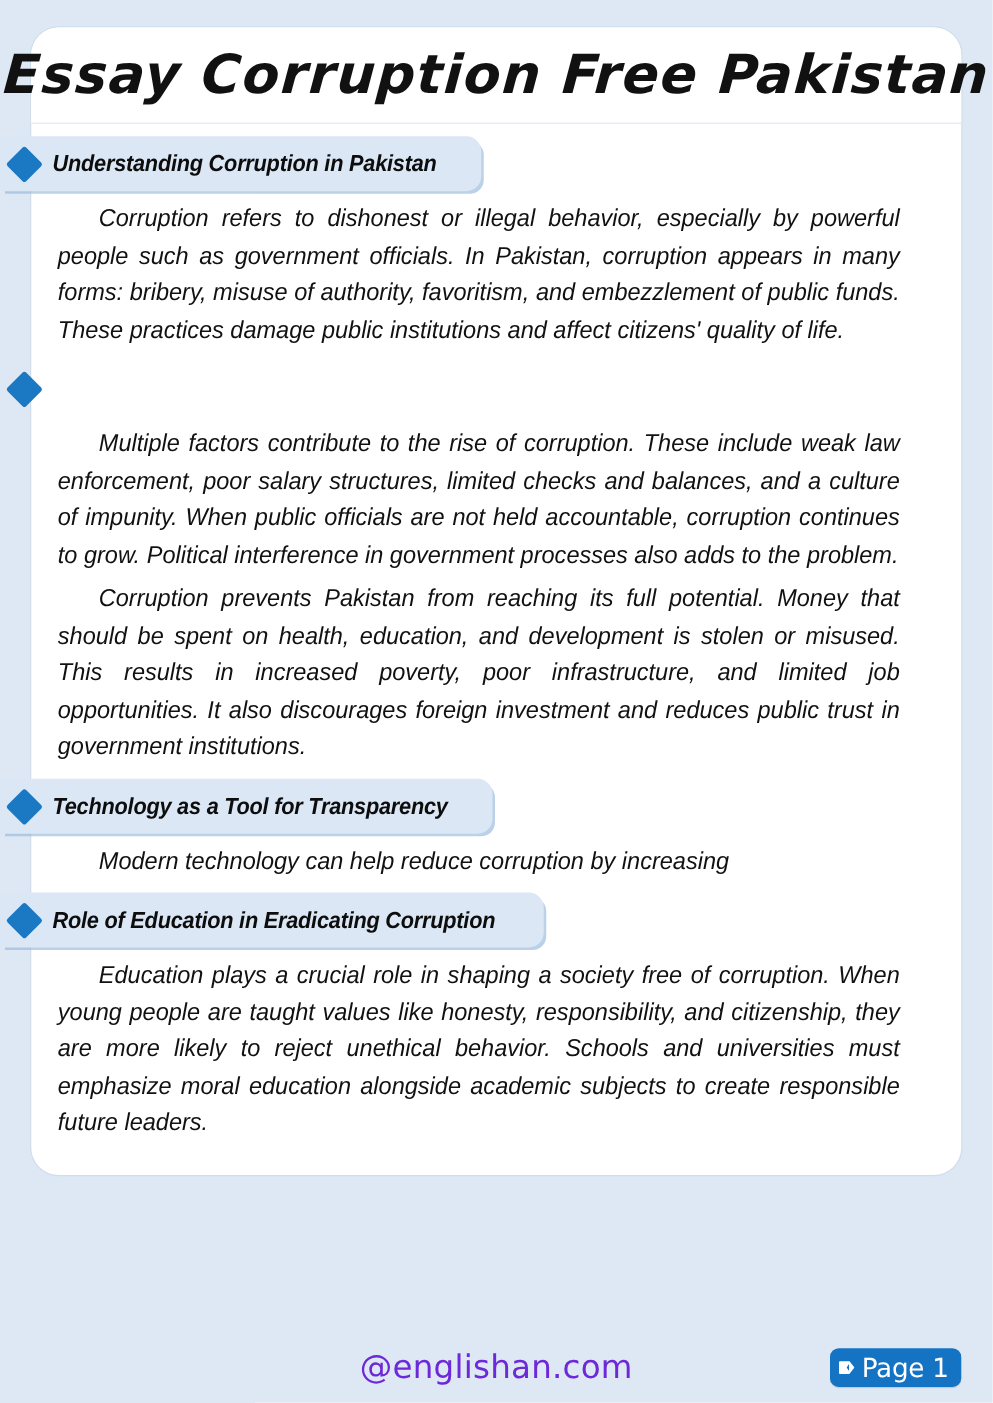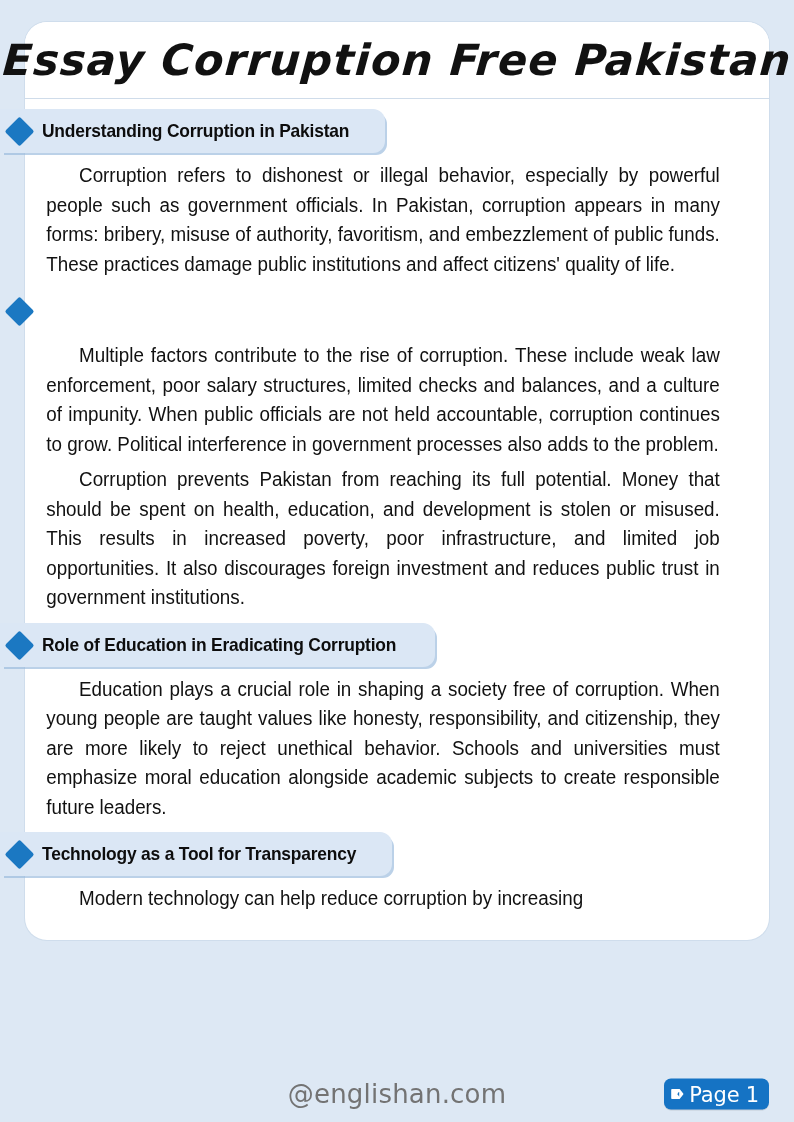--- a/index.html
+++ b/index.html
@@ -55,20 +55,21 @@
   }
 
   
   .body-area {
     padding: 0 0 26px 0;
   }
 
   
   .section {
     position: relative;
+    font-style: italic;
   }
 
   .heading-row {
     position: relative;
     height: 46px;
     margin-top: 10px;
   }
 
   .diamond-icon {
     position: absolute;
@@ -130,21 +131,21 @@
     right: 0;
     bottom: 0;
     height: 56px;
     display: flex;
     align-items: center;
     justify-content: center;
   }
   .site-name {
     font-family: "DejaVu Sans", sans-serif;
     font-size: 26px;
-    color: #737373;
+    color: #6d28d9;
     letter-spacing: 0.2px;
   }
   .page-badge {
     position: absolute;
     right: 25px;
     top: 50%;
     transform: translateY(-50%);
     height: 31px;
     display: inline-flex;
     align-items: center;
@@ -200,35 +201,35 @@
         <p class="para">Multiple factors contribute to the rise of corruption. These include weak law enforcement, poor salary structures, limited checks and balances, and a culture of impunity. When public officials are not held accountable, corruption continues to grow. Political interference in government processes also adds to the problem.</p>
       </div>
 
       <div class="section">
         <p class="para">Corruption prevents Pakistan from reaching its full potential. Money that should be spent on health, education, and development is stolen or misused. This results in increased poverty, poor infrastructure, and limited job opportunities. It also discourages foreign investment and reduces public trust in government institutions.</p>
       </div>
 
       <div class="section">
         <div class="heading-row">
           <div class="heading-pill">
+            <span class="heading-text">Technology as a Tool for Transparency</span>
+          </div>
+          <span class="diamond-icon"></span>
+        </div>
+        <p class="para last">Modern technology can help reduce corruption by increasing</p>
+      </div>
+
+      <div class="section">
+        <div class="heading-row">
+          <div class="heading-pill">
             <span class="heading-text">Role of Education in Eradicating Corruption</span>
           </div>
           <span class="diamond-icon"></span>
         </div>
         <p class="para">Education plays a crucial role in shaping a society free of corruption. When young people are taught values like honesty, responsibility, and citizenship, they are more likely to reject unethical behavior. Schools and universities must emphasize moral education alongside academic subjects to create responsible future leaders.</p>
-      </div>
-
-      <div class="section">
-        <div class="heading-row">
-          <div class="heading-pill">
-            <span class="heading-text">Technology as a Tool for Transparency</span>
-          </div>
-          <span class="diamond-icon"></span>
-        </div>
-        <p class="para last">Modern technology can help reduce corruption by increasing</p>
       </div>
 
     </div>
   </div>
 
   <div class="footer">
     <span class="site-name">@englishan.com</span>
     <div class="page-badge">
       <span class="badge-arrow">
         <svg width="17" height="17" viewBox="0 0 17 17">

